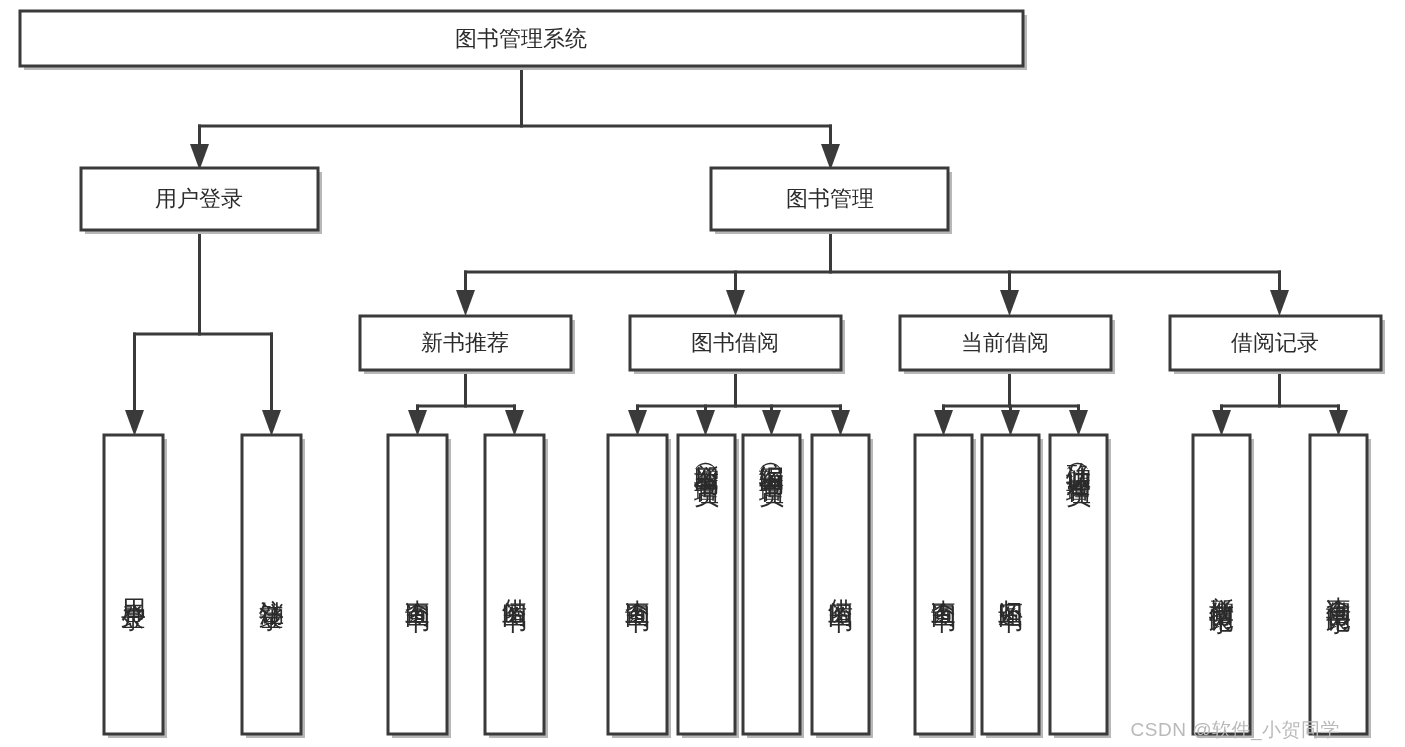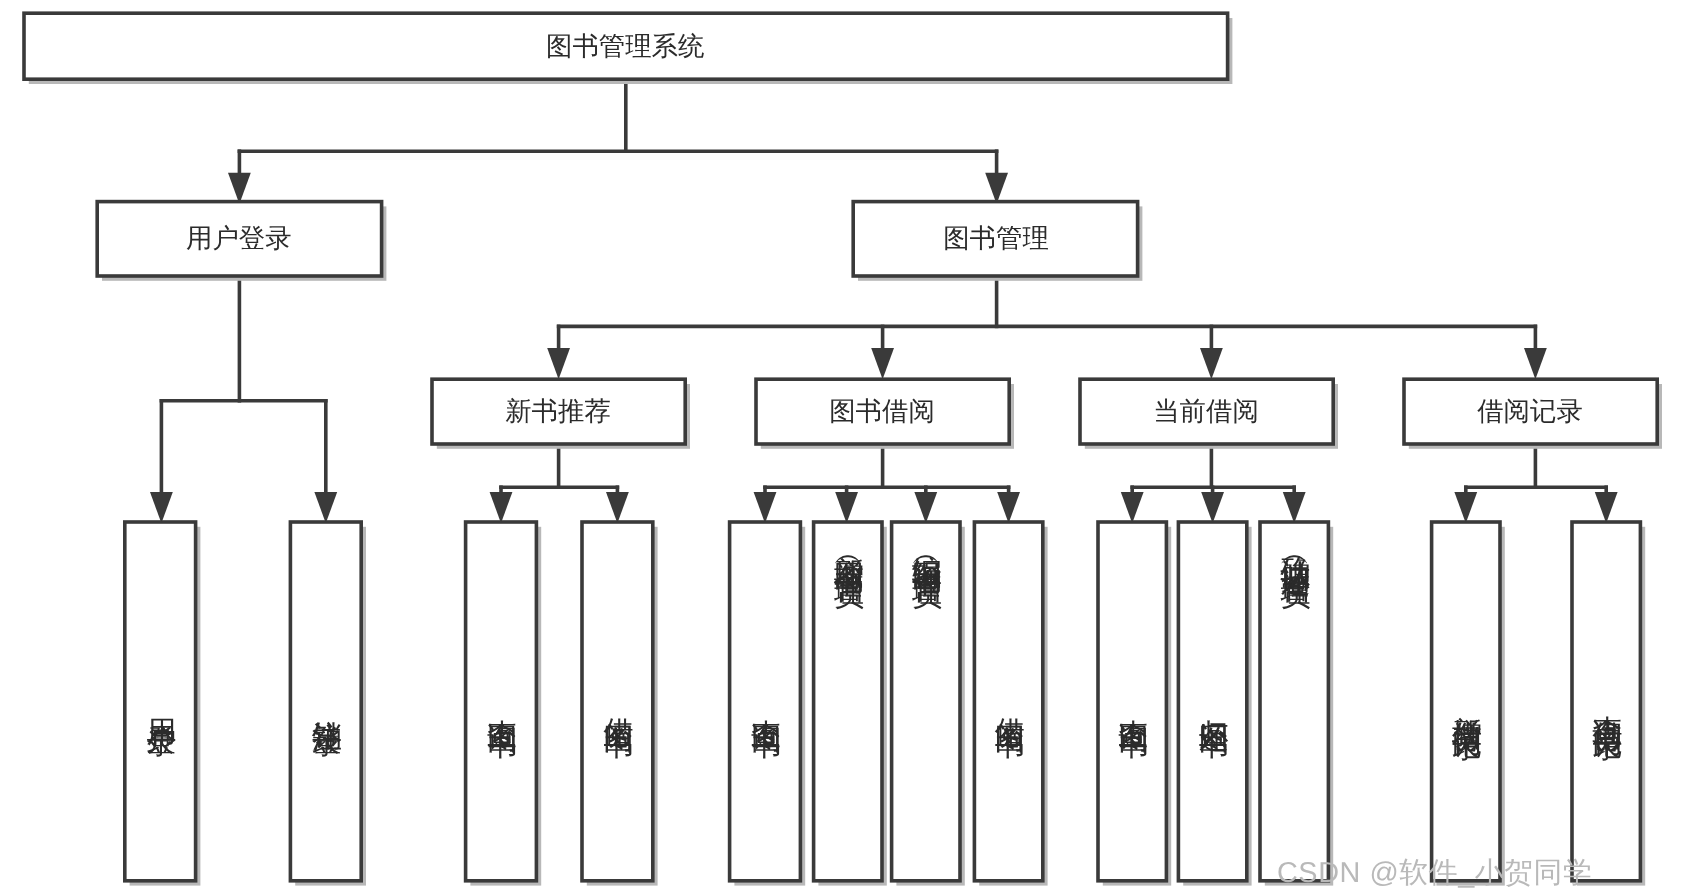--- a/index.html
+++ b/index.html
@@ -63,24 +63,24 @@
   }
   .leaf-label-wrap {
     position: absolute;
     display: flex;
     align-items: flex-start;
     justify-content: center;
     pointer-events: none;
   }
   .watermark {
     position: absolute;
-    right: 20px;
+    right: 7px;
     bottom: 4px;
     font-family: "Liberation Sans", "DejaVu Sans", sans-serif;
-    font-size: 24px;
+    font-size: 19px;
     color: #b9b9b9;
     white-space: nowrap;
     letter-spacing: 0.5px;
   }
 </style>
 </head>
 <body>
 
 <div id="diagram-root">
 

